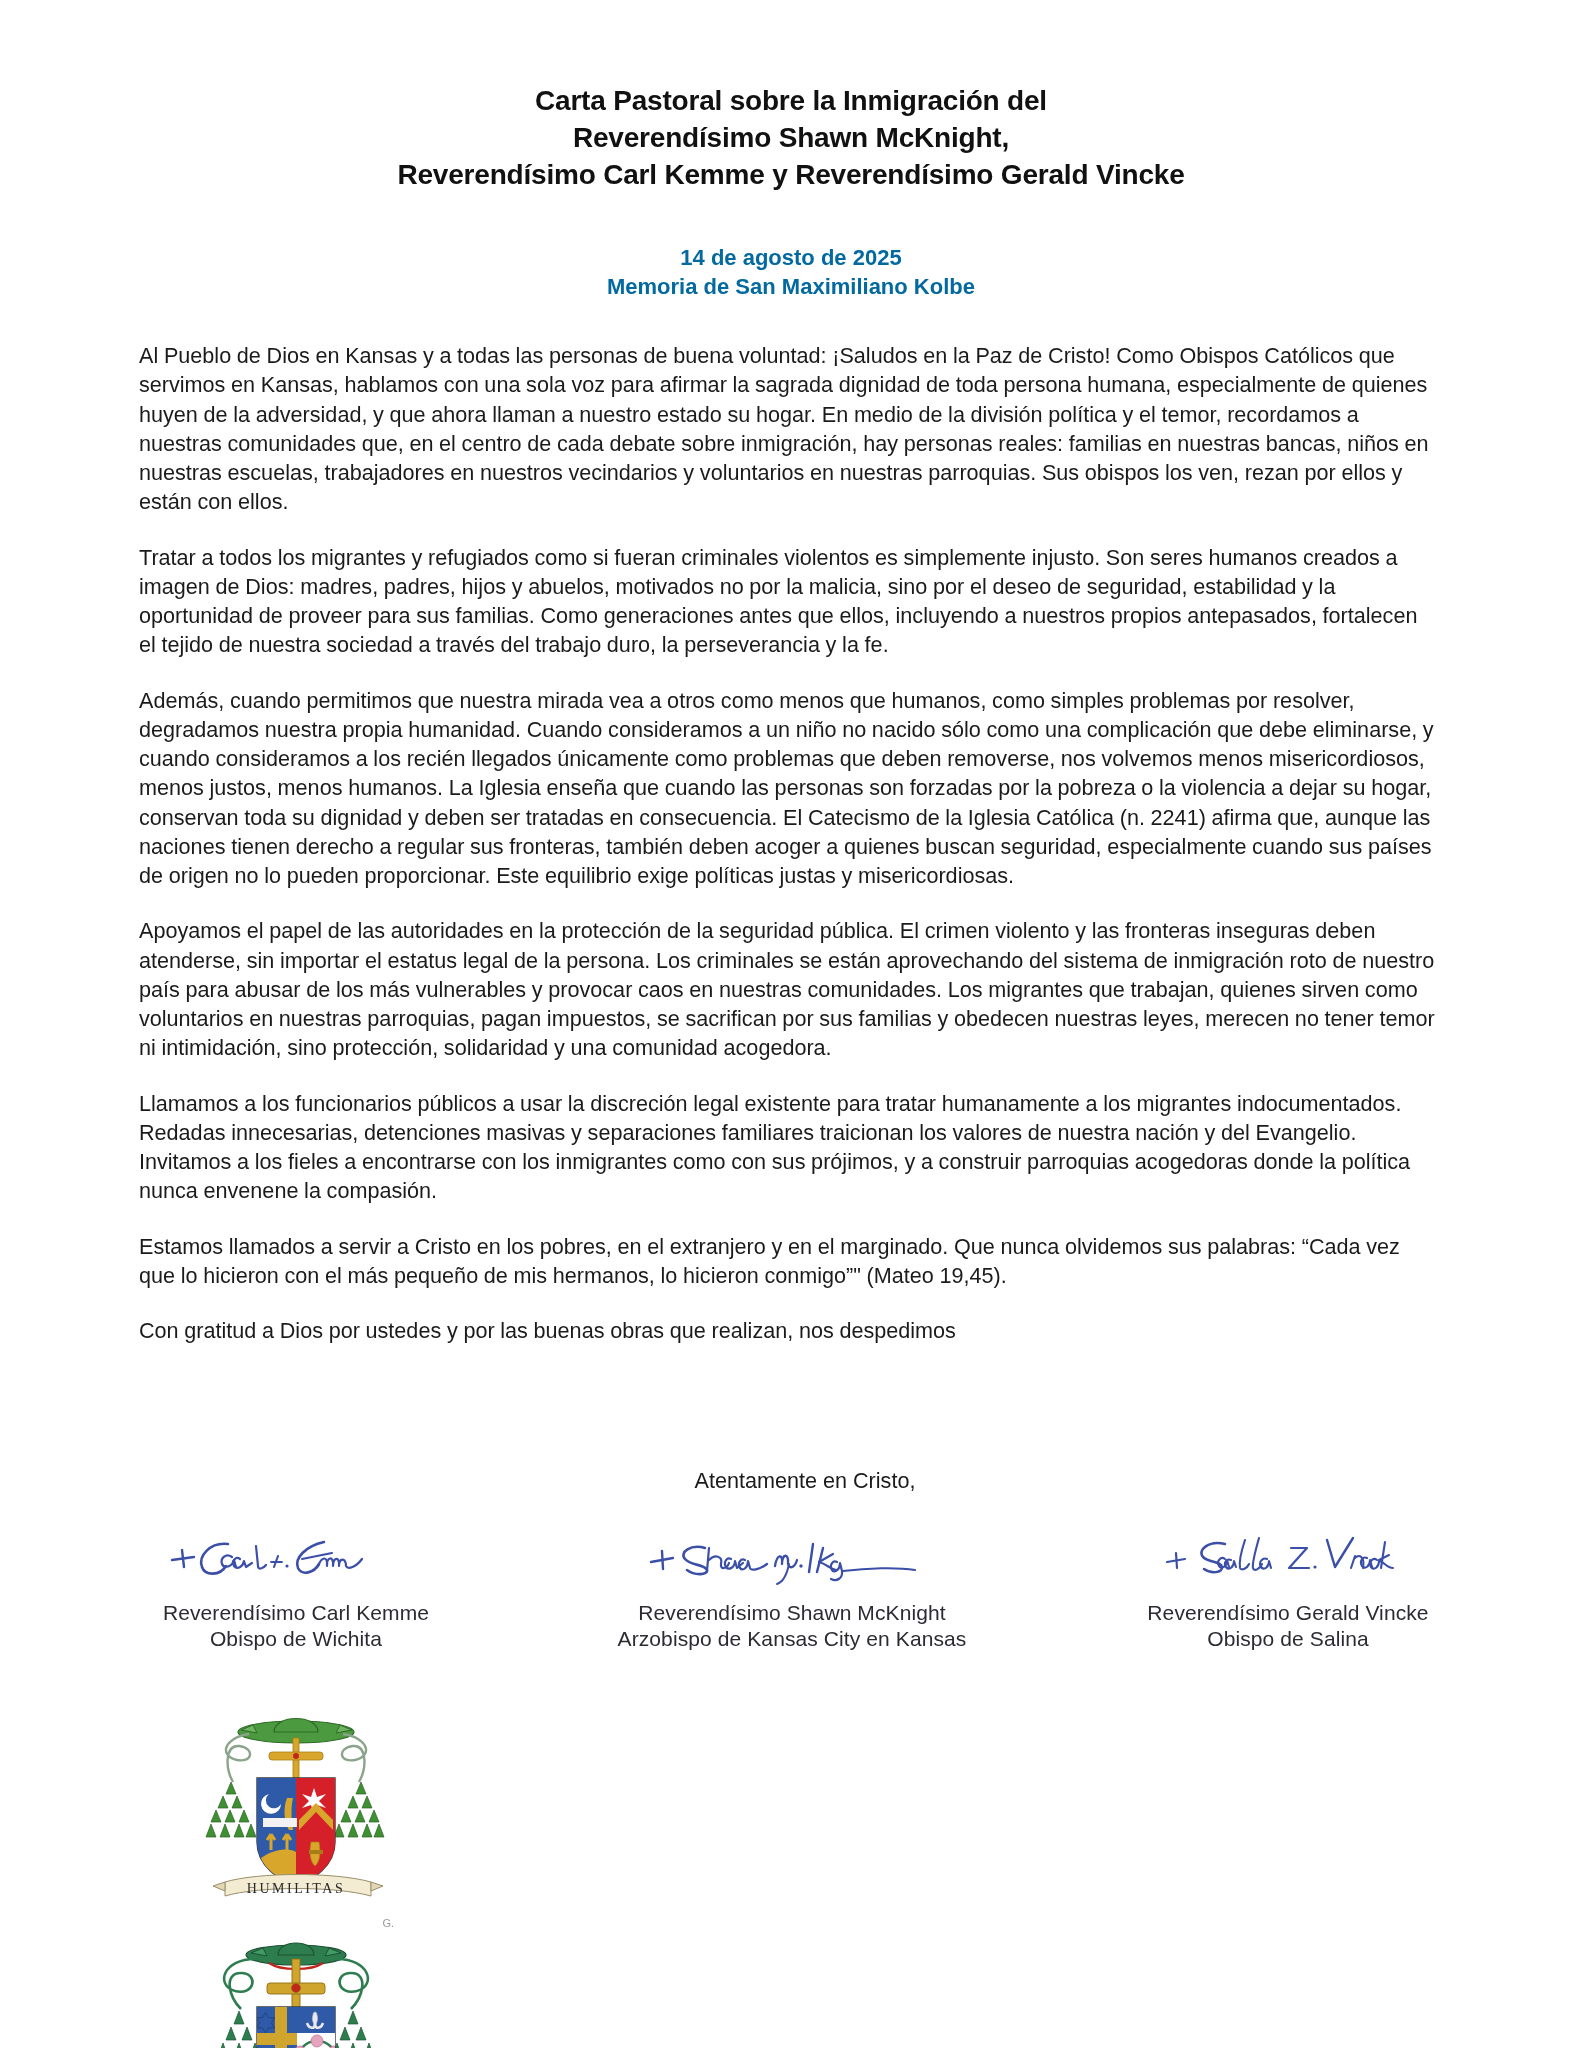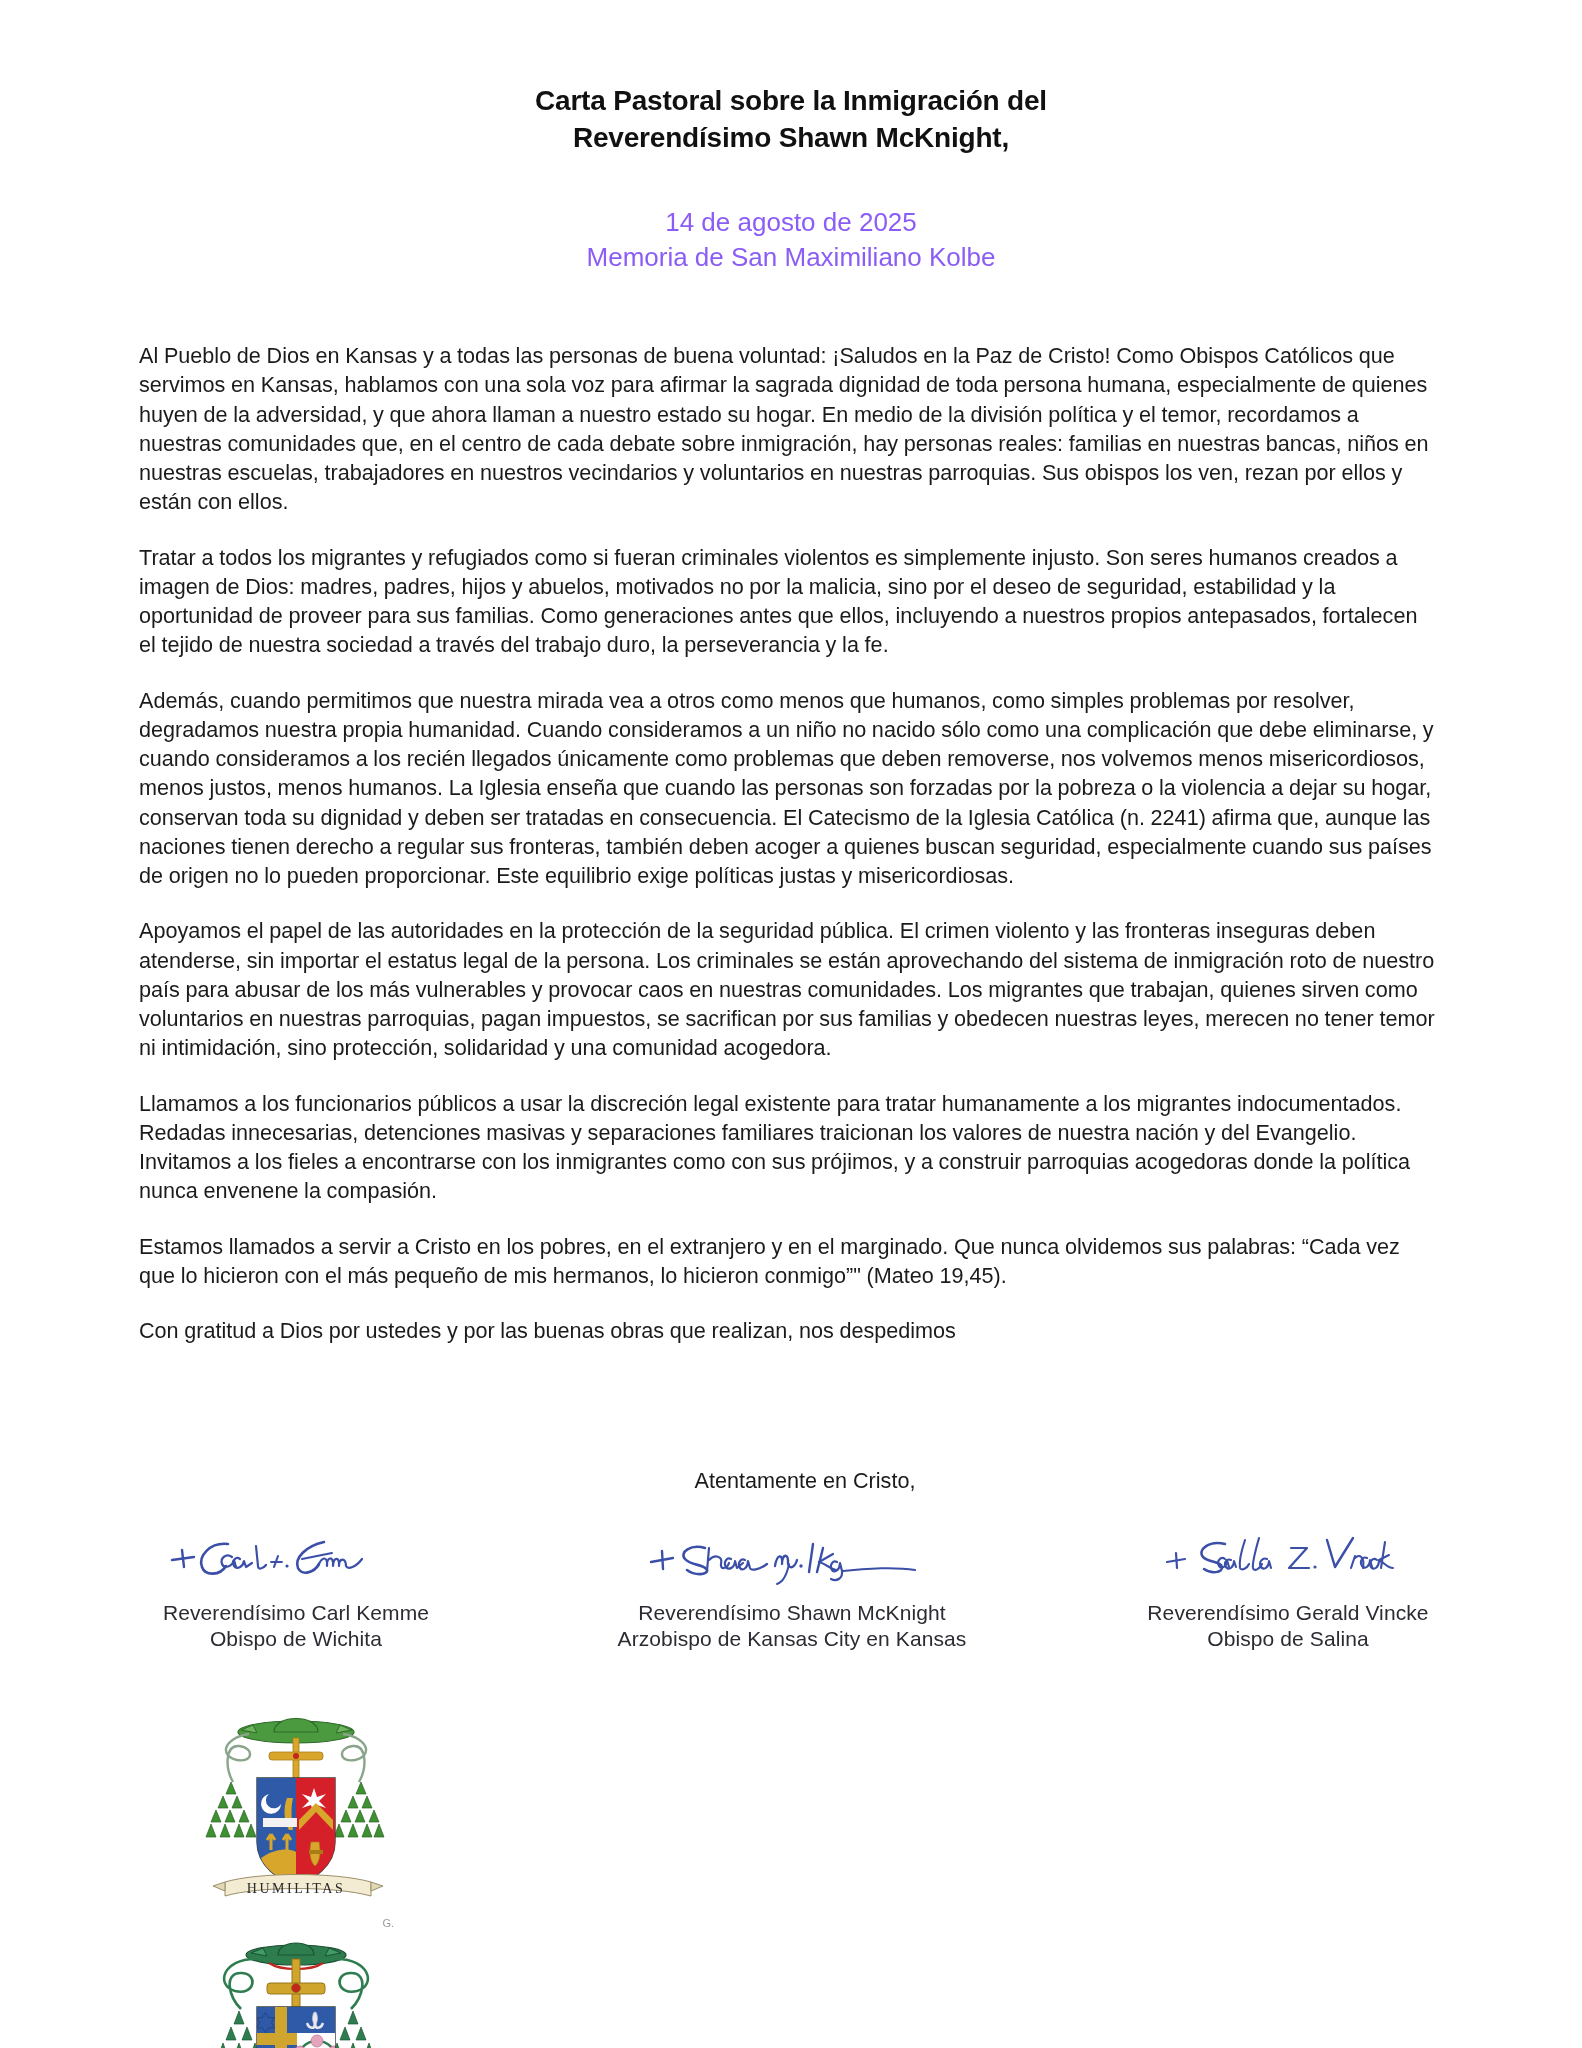--- a/index.html
+++ b/index.html
@@ -32,24 +32,24 @@
     color: #111111;
   }
 
   .date-block {
     margin: 0 auto;
     padding-top: 49px;
     width: 1340px;
     text-align: center;
   }
   .date-line {
-    font-size: 26px;
-    font-weight: normal;
+    font-size: 22px;
+    font-weight: bold;
     line-height: 1.33;
-    color: #8b5cf6;
+    color: #0369a1;
   }
 
   
   .body-wrap {
     position: absolute;
     left: 139px;
     top: 341px;
     width: 1300px;
   }
   .para {
@@ -126,20 +126,21 @@
   }
 </style>
 </head>
 <body>
 
 <div class="page">
 
   <div class="title-block">
     <div class="title-line">Carta Pastoral sobre la Inmigración del</div>
     <div class="title-line">Reverendísimo Shawn McKnight,</div>
+    <div class="title-line">Reverendísimo Carl Kemme y Reverendísimo Gerald Vincke</div>
   </div>
 
   <div class="date-block">
     <div class="date-line">14 de agosto de 2025</div>
     <div class="date-line">Memoria de San Maximiliano Kolbe</div>
   </div>
 
   <div class="body-wrap">
     <p class="para">Al Pueblo de Dios en Kansas y a todas las personas de buena voluntad:  ¡Saludos en la Paz de Cristo! Como Obispos Católicos que servimos en Kansas, hablamos con una sola voz para afirmar la sagrada dignidad de toda persona humana, especialmente de quienes huyen de la adversidad, y que ahora llaman a nuestro estado su hogar. En medio de la división política y el temor, recordamos a nuestras comunidades que, en el centro de cada debate sobre inmigración, hay personas reales: familias en nuestras bancas, niños en nuestras escuelas, trabajadores en nuestros vecindarios y voluntarios en nuestras parroquias. Sus obispos los ven, rezan por ellos y están con ellos.</p>
     <p class="para">Tratar a todos los migrantes y refugiados como si fueran criminales violentos es simplemente injusto. Son seres humanos creados a imagen de Dios: madres, padres, hijos y abuelos, motivados no por la malicia, sino por el deseo de seguridad, estabilidad y la oportunidad de proveer para sus familias. Como generaciones antes que ellos, incluyendo a nuestros propios antepasados, fortalecen el tejido de nuestra sociedad a través del trabajo duro, la perseverancia y la fe.</p>

